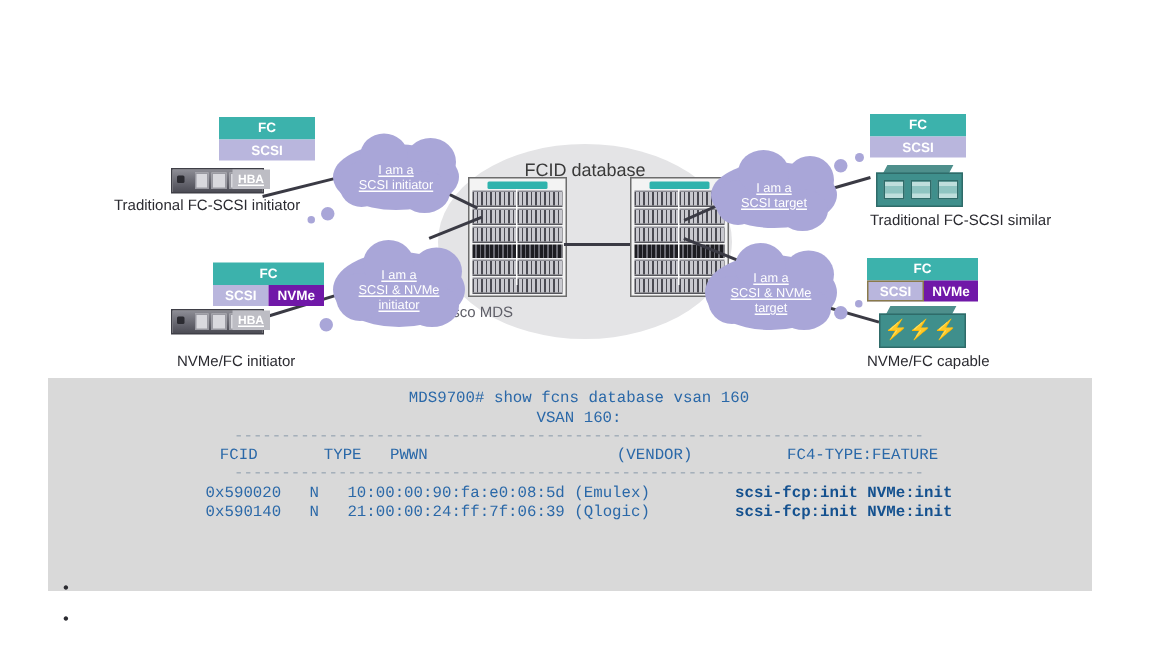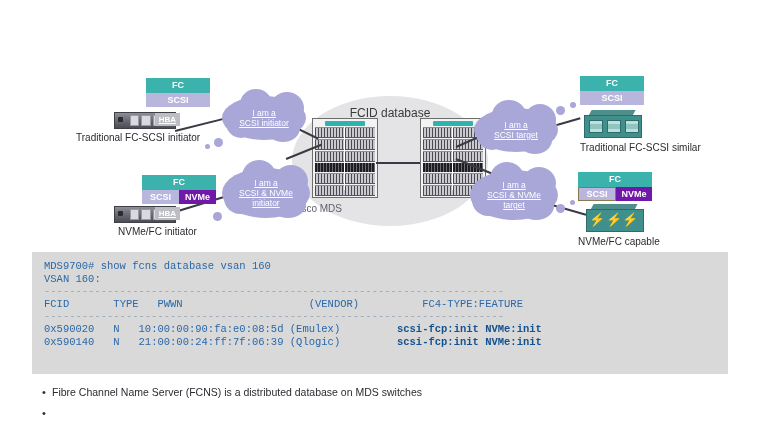--- a/index.html
+++ b/index.html
@@ -117,22 +117,23 @@
   .array .bolts{
     position:absolute;left:0;top:5px;width:56px;height:21px;
     display:flex;align-items:center;justify-content:center;gap:5px;
     color:#ffffff;font-size:13px;line-height:13px;
   }
 
   .caption{position:absolute;font-size:10px;font-weight:normal;color:#2b2b31;white-space:nowrap;}
 
   
   .cli{
-    position:absolute;left:32px;top:252px;width:696px;height:122px;
+    position:absolute;left:32px;top:252px;width:696px;height:142px;
     background:#d9d9d9;
+    text-align:center;
   }
   .cli pre{
     margin:0;padding:8px 0 0 12px;
     font-family:"Liberation Mono","DejaVu Sans Mono",monospace;
     font-size:10.5px;line-height:12.6px;color:#2a68a8;white-space:pre;
   }
   .cli b{color:#14518f;font-weight:bold;}
   .cli .rule{color:#9aa7b4;}
   .cli-note{
     position:absolute;left:32px;top:362px;width:560px;text-align:center;
@@ -266,21 +267,21 @@
       <div class="chassis"></div>
         <div class="led"></div>
       <div class="bays">
           <div class="bay"></div>
           <div class="bay"></div>
           <div class="bay"></div>
           <div class="bay"></div>
         </div>
       <div class="hba">HBA</div>
     </div>
-    <div class="caption" style="left:118px;top:164px;text-align:right;">NVMe/FC initiator</div>
+    <div class="caption" style="left:118px;top:174px;text-align:right;">NVMe/FC initiator</div>
 
     <div class="stack" style="left:580px;top:14px;width:64px;">
       <div class="fc">FC</div>
       <div class="row">
           <div class="scsi">SCSI</div>
         </div>
     </div>
     <div class="array" style="left:584px;top:48px;">
       <div class="top"></div>
         <div class="face"></div>
@@ -314,20 +315,19 @@
 <span class="rule">-------------------------------------------------------------------------</span>
 <span>FCID</span>       <span>TYPE</span>   <span>PWWN</span>                    <span>(VENDOR)</span>          <span>FC4-TYPE:FEATURE</span>
 <span class="rule">-------------------------------------------------------------------------</span>
 <span>0x590020</span>   <span>N</span>   <span>10:00:00:90:fa:e0:08:5d</span> <span>(Emulex)</span>         <b>scsi-fcp:init NVMe:init</b>
 <span>0x590140</span>   <span>N</span>   <span>21:00:00:24:ff:7f:06:39</span> <span>(Qlogic)</span>         <b>scsi-fcp:init NVMe:init</b></pre>
   </div>
 
   <div class="bullets">
     <div class="bullet">
       <div class="bd">•</div>
-      <div class="bt">Fibre Channel Name Server (FCNS) is a distributed database on MDS switches</div>
     </div>
     <div class="bullet">
       <div class="bd">•</div>
     </div>
   </div>
 
 </div>
 
 </body></html>

